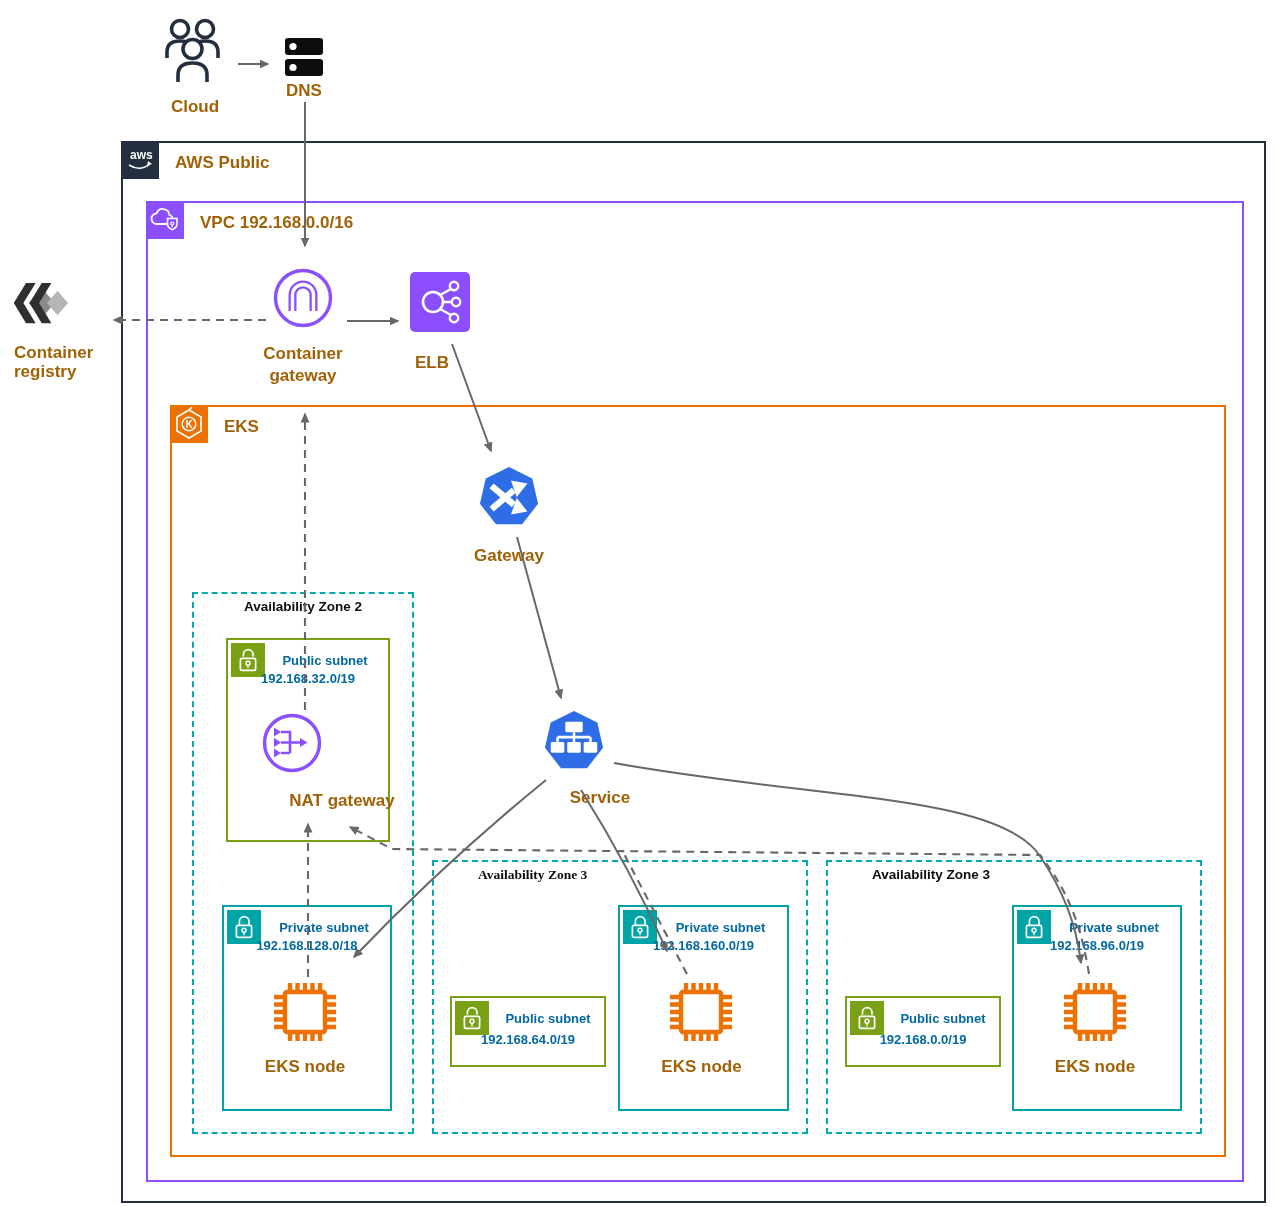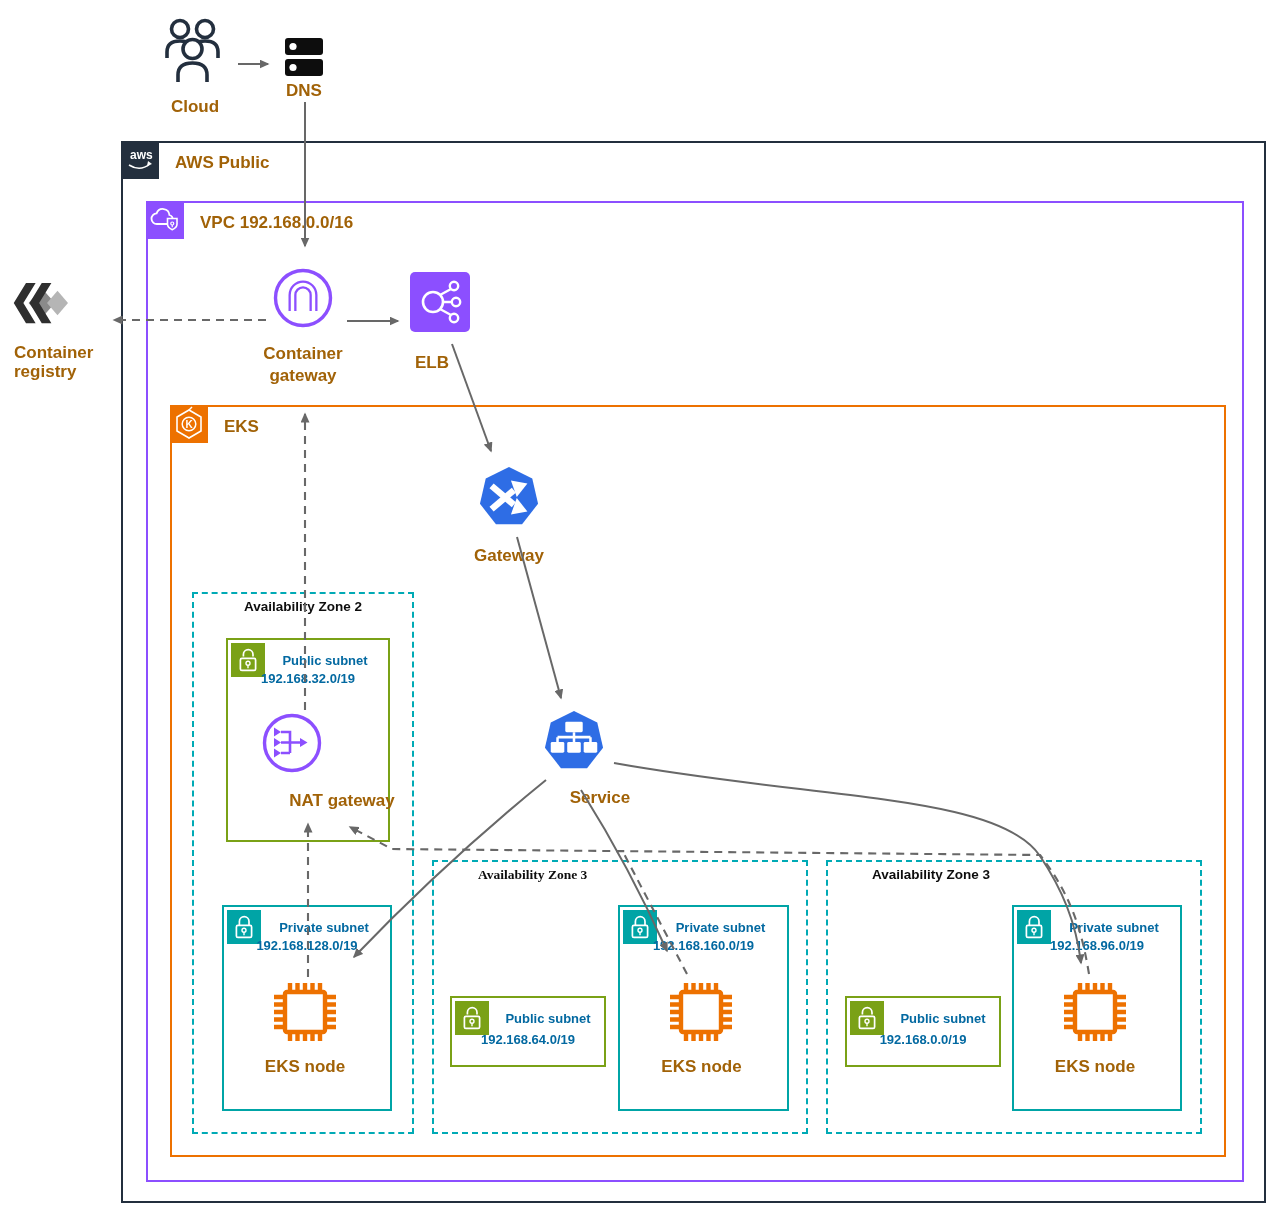--- a/index.html
+++ b/index.html
@@ -101,21 +101,21 @@
     <span class="sub-icon">
       <svg width="34" height="34" viewBox="0 0 34 34">
         <rect width="34" height="34" fill="#00A4A6"></rect>
         <path d="M12.4,15.4 v-4 a4.8,4.8 0 0 1 9.6,0 v4" fill="none" stroke="#fff" stroke-width="1.7"></path>
         <rect x="9.4" y="15.4" width="15.2" height="12" rx="1.5" fill="none" stroke="#fff" stroke-width="1.7"></rect>
         <circle cx="17" cy="20.3" r="2" fill="none" stroke="#fff" stroke-width="1.4"></circle>
         <path d="M17,22.3 v3" stroke="#fff" stroke-width="1.4"></path>
       </svg>
     </span>
     <div class="ts-line1 lbl13">Private subnet</div>
-    <div class="ts-line2 lbl13">192.168.128.0/19</div>
+    <div class="ts-line2 lbl13">192.168.128.0/18</div>
   </div>
 
   <div class="abs priv-box" style="left:618px;top:905px;width:167px;height:202px;">
     <span class="sub-icon">
       <svg width="34" height="34" viewBox="0 0 34 34">
         <rect width="34" height="34" fill="#00A4A6"></rect>
         <path d="M12.4,15.4 v-4 a4.8,4.8 0 0 1 9.6,0 v4" fill="none" stroke="#fff" stroke-width="1.7"></path>
         <rect x="9.4" y="15.4" width="15.2" height="12" rx="1.5" fill="none" stroke="#fff" stroke-width="1.7"></rect>
         <circle cx="17" cy="20.3" r="2" fill="none" stroke="#fff" stroke-width="1.4"></circle>
         <path d="M17,22.3 v3" stroke="#fff" stroke-width="1.4"></path>

